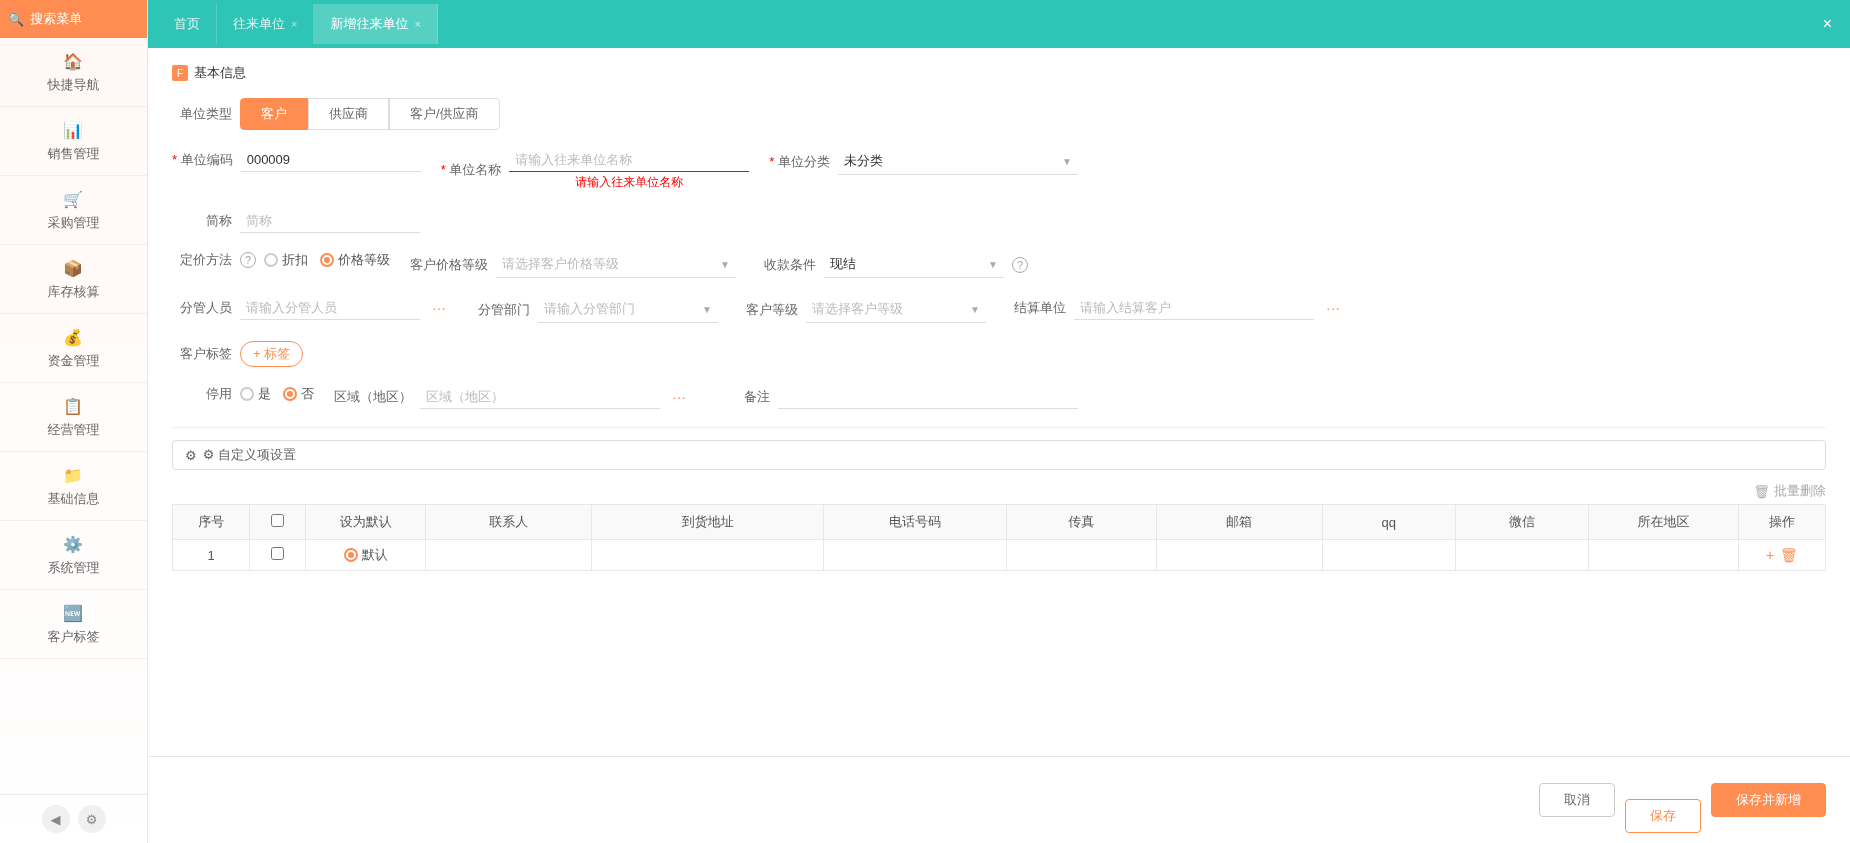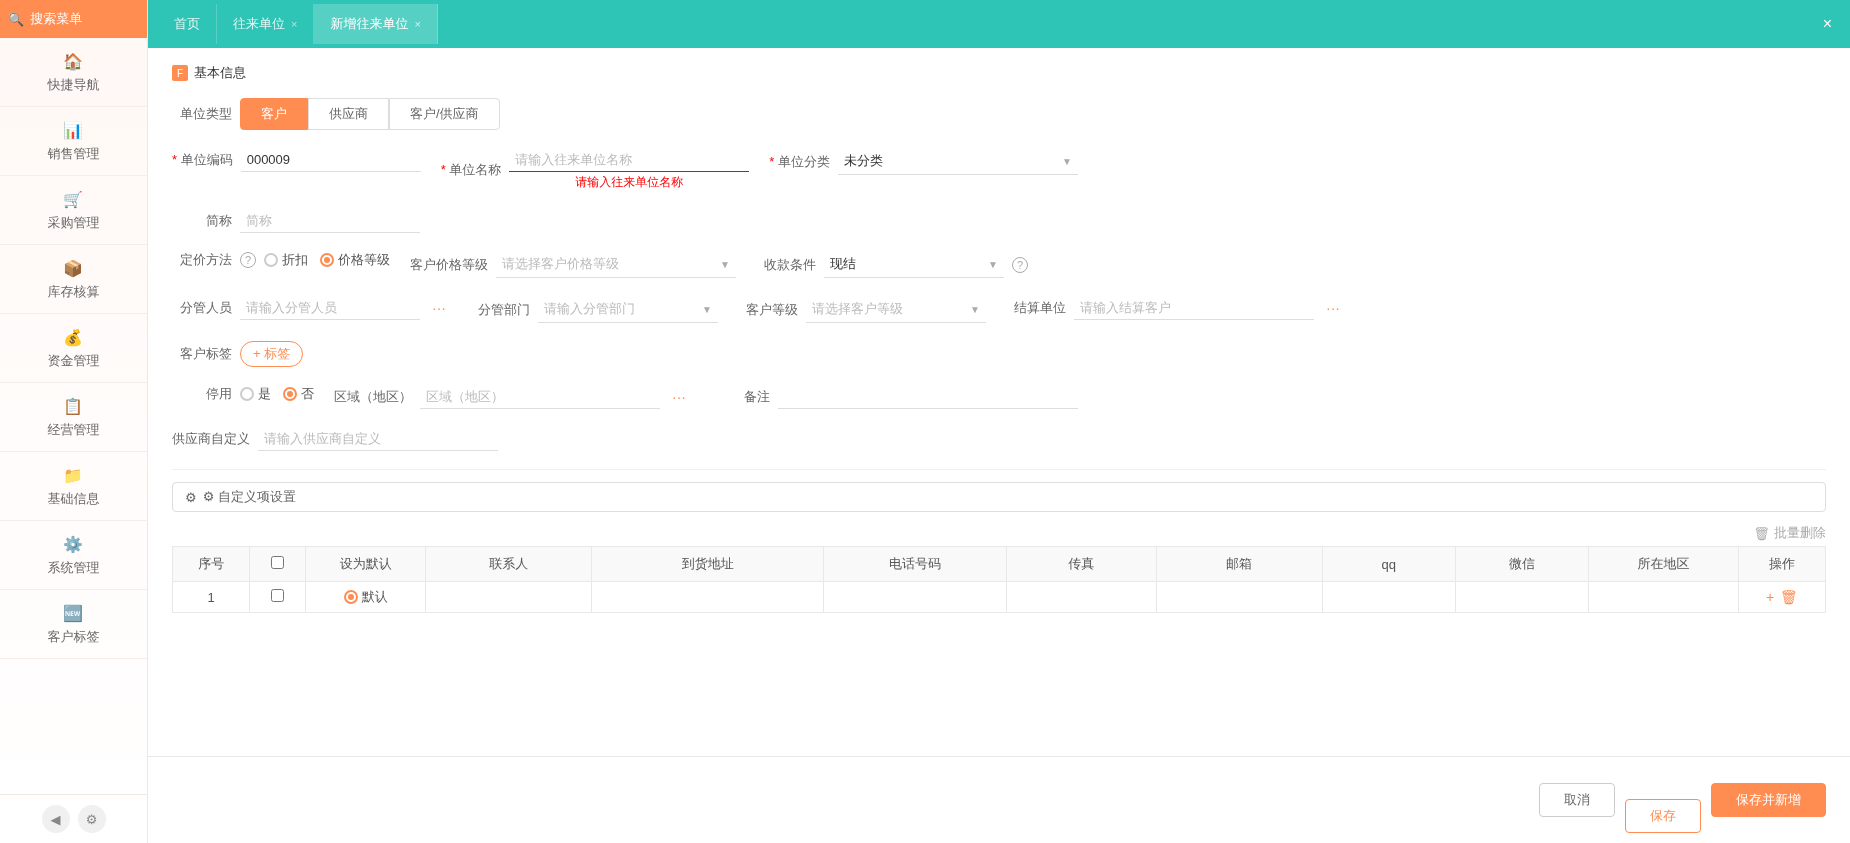--- a/index.html
+++ b/index.html
@@ -599,26 +599,20 @@
         <span class="field-label">区域（地区）</span>
         <input class="field-input wide" type="text" placeholder="区域（地区）" style="">
         <span class="more-btn">···</span>
       </div>
       <div class="form-field grow">
         <span class="field-label">备注</span>
         <input class="field-input" style="width: 300px;" type="text">
       </div>
     </div>
 
-    <div class="form-row">
-      <div class="form-field">
-        <span class="field-label">供应商自定义</span>
-        <input class="field-input wide" type="text" placeholder="请输入供应商自定义" style="">
-      </div>
-    </div>
 
     <hr class="form-divider">
 
     <div class="custom-settings-btn">
       <span>⚙</span>
       <span>⚙ 自定义项设置</span>
     </div>
 
     <div class="batch-delete">
       <span>🗑</span>

